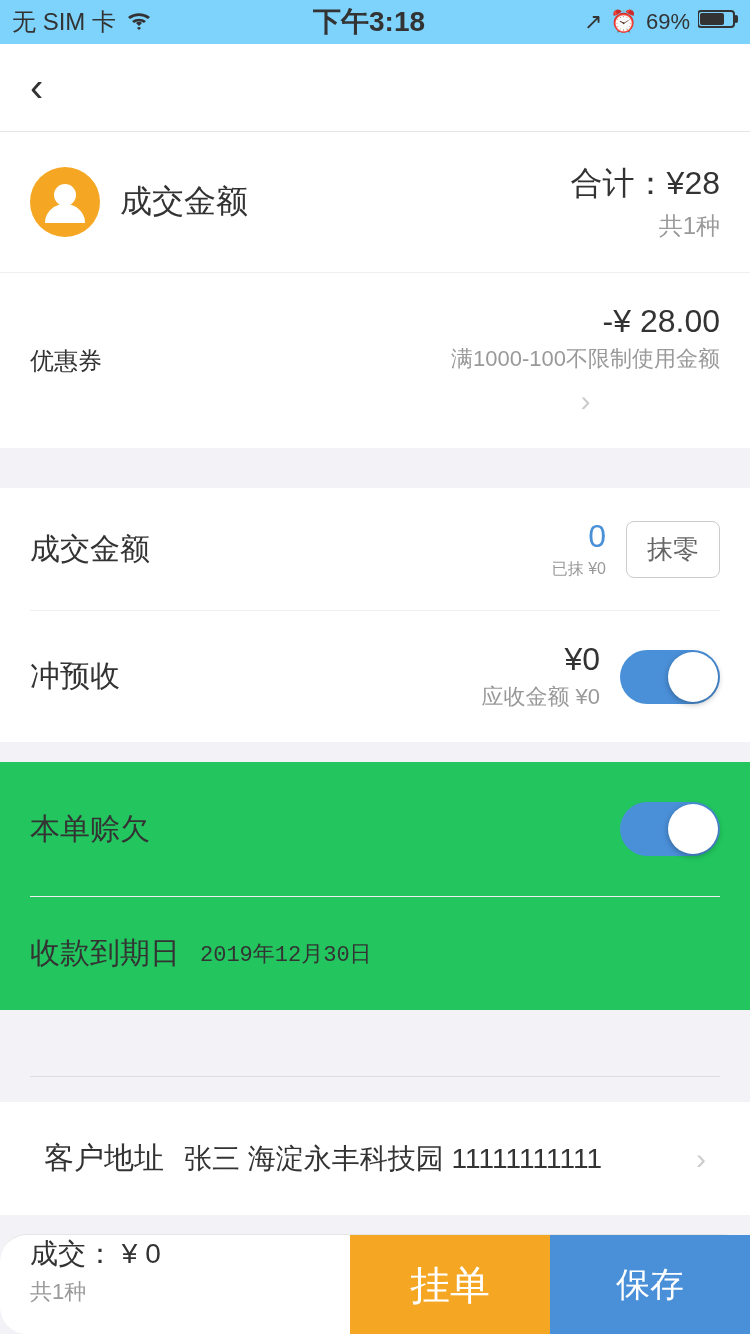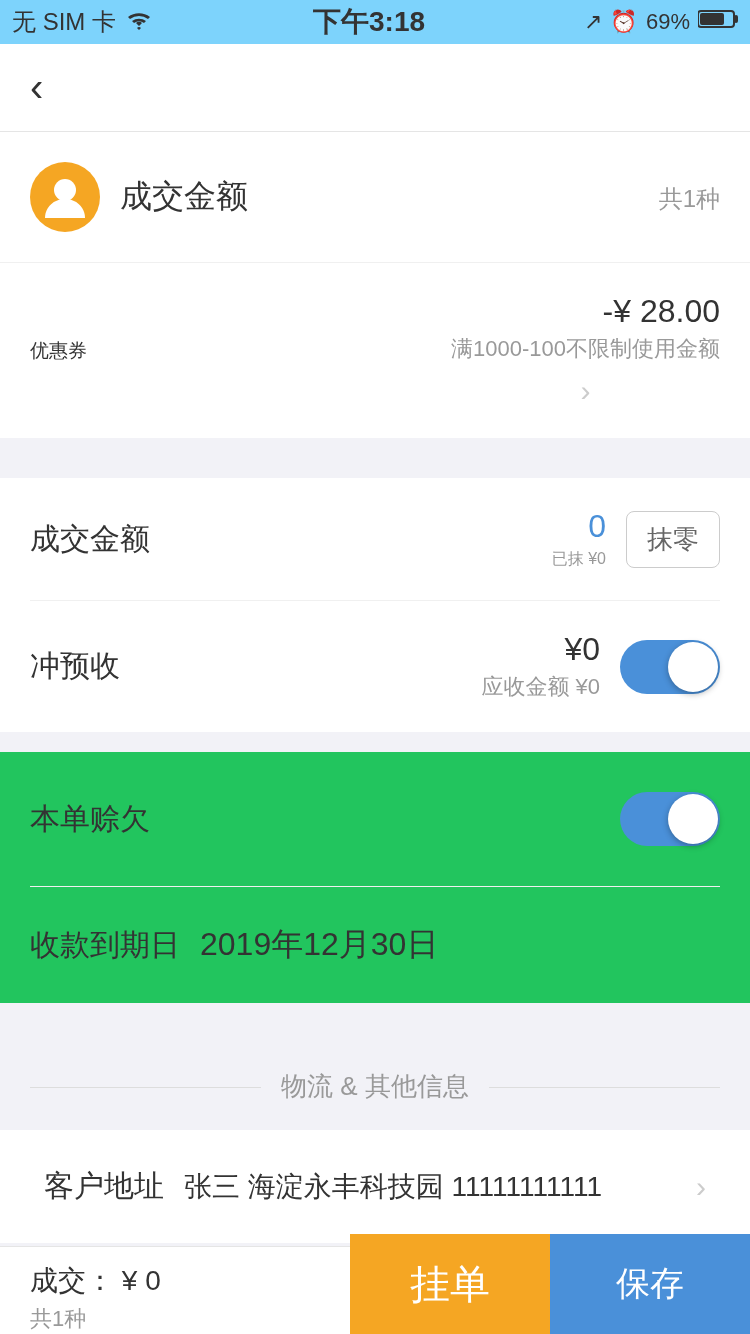--- a/index.html
+++ b/index.html
@@ -118,21 +118,21 @@
     
     .coupon-row {
       display: flex;
       align-items: center;
       justify-content: space-between;
       padding: 30px 30px;
       background: #fff;
       border-top: 1px solid #f0f0f0;
     }
     .coupon-label {
-      font-size: 19px;
+      font-size: 24px;
       color: #333;
     }
     .coupon-right {
       display: flex;
       align-items: center;
       gap: 10px;
       flex-direction: column;
     }
     .coupon-right-content {
       text-align: right;
@@ -268,28 +268,29 @@
       border-bottom: 1px solid #f0f0f0;
     }
     .debt-label {
       font-size: 30px;
       color: #333;
     }
     .due-date-row {
       display: flex;
       align-items: center;
       padding: 36px 0;
+      font-family: Liberation Mono, monospace;
     }
     .due-label {
       font-size: 30px;
       color: #333;
       margin-right: 20px;
     }
     .due-date {
-      font-size: 32px;
+      font-size: 22px;
       color: #333;
     }
 
     
     .logistics-section {
       background: #f2f2f7;
       padding: 26px 30px;
       text-align: center;
       position: relative;
     }
@@ -334,25 +335,26 @@
       color: #333;
       flex: 1;
     }
 
     
     .bottom-bar {
       position: fixed;
       bottom: 0;
       left: 0;
       width: 750px;
-      height: 88px;
-      background: #fff;
-      display: flex;
-      align-items: flex-end;
+      height: 100px;
+      background: #fff;
+      display: flex;
+      align-items: flex-start;
       border-top: 1px solid #e5e5e5;
+      border-radius: 27px;
     }
     .bottom-info {
       flex: 1;
       padding: 0 30px;
     }
     .bottom-deal {
       font-size: 28px;
       color: #333;
     }
     .bottom-count {
@@ -423,20 +425,21 @@
     <div class="customer-left">
       <div class="avatar">
         <svg class="avatar-svg" viewBox="0 0 50 50" fill="none">
           <circle cx="25" cy="18" r="11" fill="#fff"></circle>
           <path d="M5 46c0-11 9-19 20-19s20 8 20 19" fill="#fff"></path>
         </svg>
       </div>
       <span class="customer-name">成交金额</span>
     </div>
     <div class="customer-right">
+      <div class="total-amount">合计：¥28</div>
       <div class="total-count">共1种</div>
     </div>
   </div>
 
   <div class="coupon-row">
     <span class="coupon-label">优惠券</span>
     <div class="coupon-right">
       <div class="coupon-right-content">
         <div class="coupon-amount">-¥ 28.00</div>
         <div class="coupon-desc">满1000-100不限制使用金额</div>
@@ -485,21 +488,20 @@
   <div class="due-date-row">
     <span class="due-label">收款到期日</span>
     <span class="due-date">2019年12月30日</span>
   </div>
 </div>
 
 <div class="section-divider"></div>
 
 <div class="logistics-section">
   <div class="logistics-line"></div>
-  <span class="logistics-label">物流 &amp; 其他信息</span>
 </div>
 
 <div class="address-section">
   <div class="address-row">
     <span class="address-label">客户地址</span>
     <span class="address-value">张三 海淀永丰科技园 11111111111</span>
     <span class="chevron">›</span>
   </div>
 </div>
 

